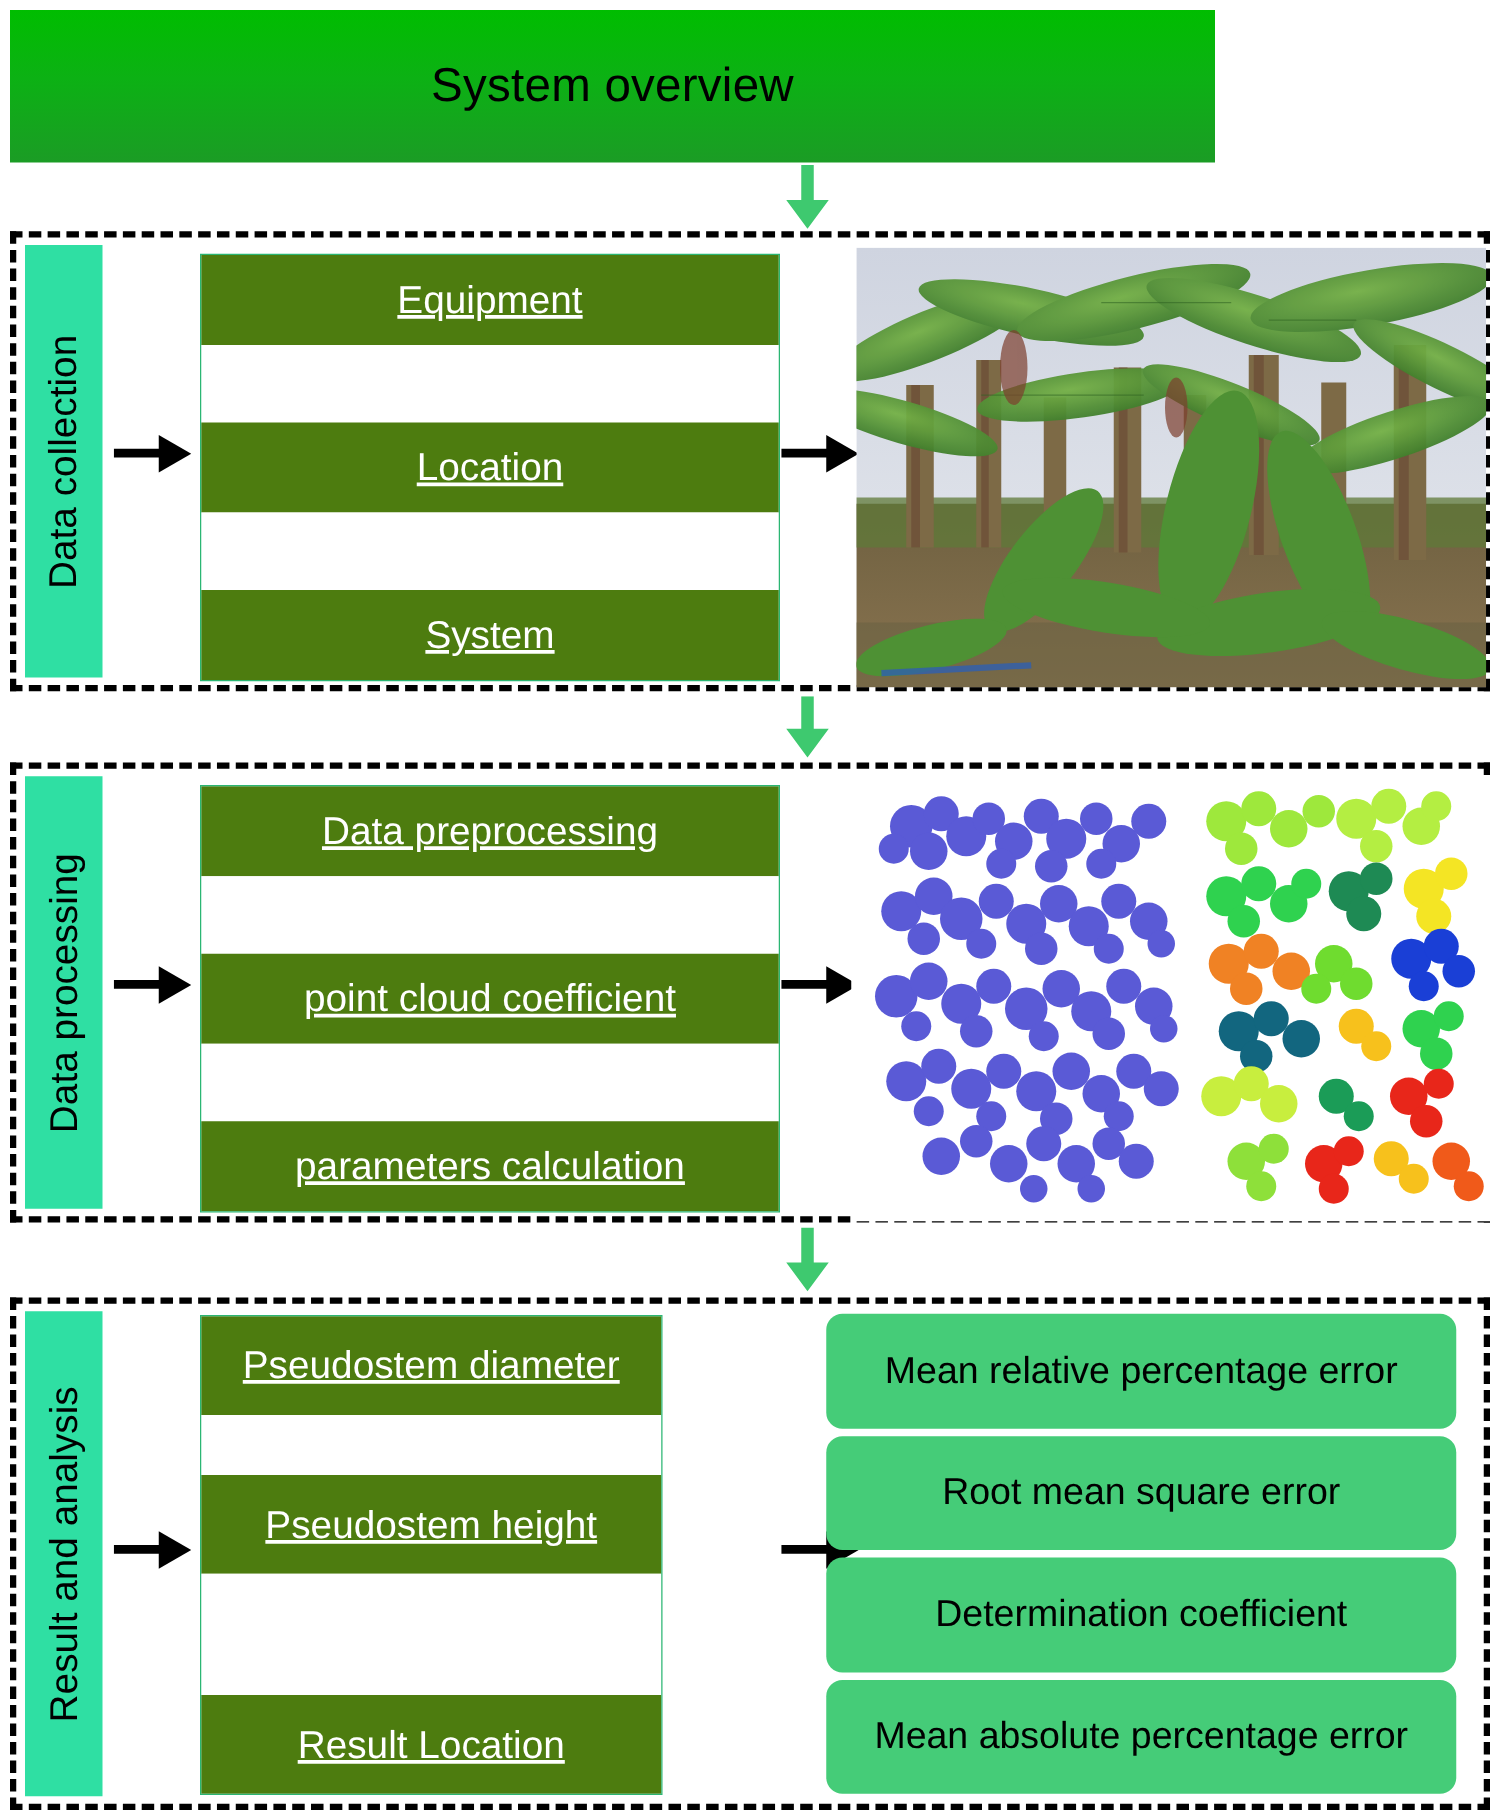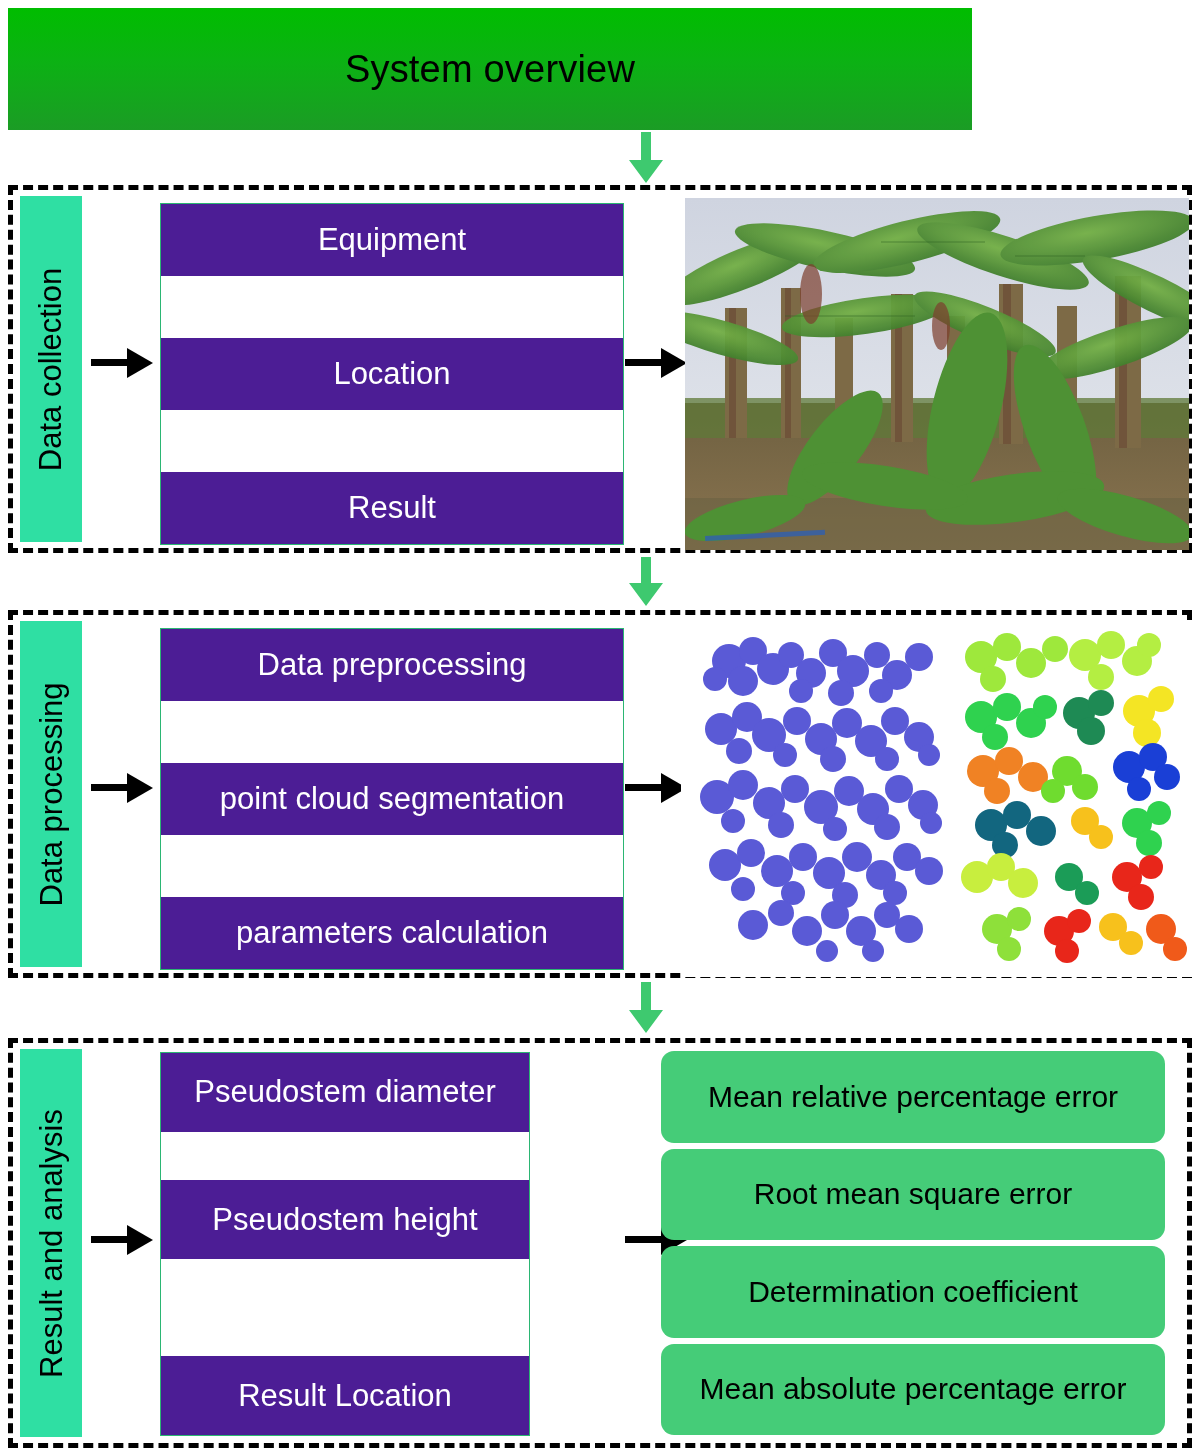--- a/index.html
+++ b/index.html
@@ -82,28 +82,29 @@
 
   
   .band-stack {
     position: absolute;
     background: #ffffff;
     outline: 1px solid #2bb673;
     display: flex;
     flex-direction: column;
   }
   .band {
-    background: #4c1d95;
+    background: #4d7c0f;
     color: #ffffff;
     display: flex;
     align-items: center;
     justify-content: center;
     font-size: 31px;
     text-align: center;
     width: 100%;
+    text-decoration: underline;
   }
   .band-gap { background: #ffffff; width: 100%; }
 
   
   #stack-collection, #stack-processing {
     left: 148px; top: 14px; width: 462px; height: 340px;
   }
   #stack-collection .band, #stack-processing .band { flex: 0 0 21.2%; }
   #stack-collection .band-gap, #stack-processing .band-gap { flex: 1 1 auto; }
 
@@ -181,21 +182,21 @@
       <rect x="0" y="13" width="40" height="7" fill="#000000"></rect>
       <polygon points="36,2 62,17 36,32" fill="#000000"></polygon>
     </svg>
   </div>
 
   <div class="band-stack" id="stack-collection">
     <div class="band">Equipment</div>
     <div class="band-gap"></div>
     <div class="band">Location</div>
     <div class="band-gap"></div>
-    <div class="band">Result</div>
+    <div class="band">System</div>
   </div>
 
   <div class="harrow" style="left:612px; top:156px;">
     <svg width="62" height="34" viewBox="0 0 62 34" aria-hidden="true">
       <rect x="0" y="13" width="40" height="7" fill="#000000"></rect>
       <polygon points="36,2 62,17 36,32" fill="#000000"></polygon>
     </svg>
   </div>
 
   <div class="media" id="photo-plantation">
@@ -285,21 +286,21 @@
   <div class="harrow" style="left:78px; top:156px;">
     <svg width="62" height="34" viewBox="0 0 62 34" aria-hidden="true">
       <rect x="0" y="13" width="40" height="7" fill="#000000"></rect>
       <polygon points="36,2 62,17 36,32" fill="#000000"></polygon>
     </svg>
   </div>
 
   <div class="band-stack" id="stack-processing">
     <div class="band">Data preprocessing</div>
     <div class="band-gap"></div>
-    <div class="band">point cloud segmentation</div>
+    <div class="band">point cloud coefficient</div>
     <div class="band-gap"></div>
     <div class="band">parameters calculation</div>
   </div>
 
   <div class="harrow" style="left:612px; top:156px;">
     <svg width="62" height="34" viewBox="0 0 62 34" aria-hidden="true">
       <rect x="0" y="13" width="40" height="7" fill="#000000"></rect>
       <polygon points="36,2 62,17 36,32" fill="#000000"></polygon>
     </svg>
   </div>

